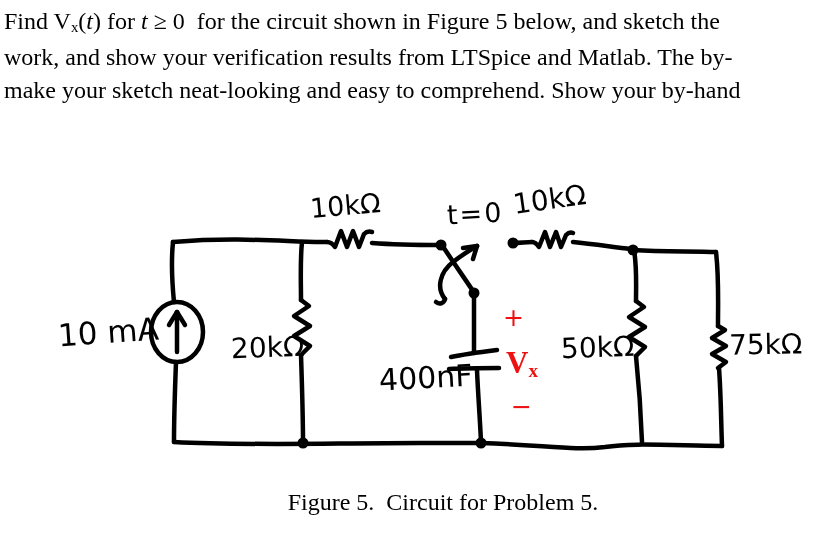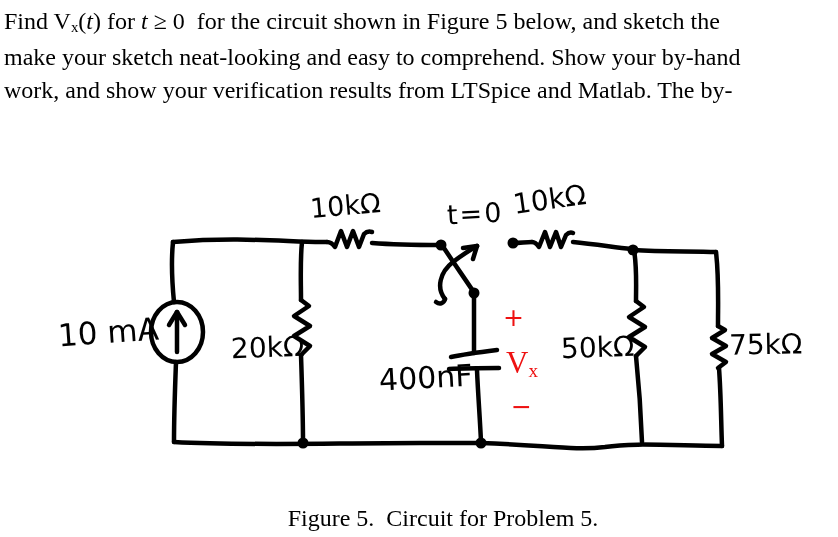--- a/index.html
+++ b/index.html
@@ -17,32 +17,32 @@
   .sub{font-size:0.62em;position:relative;top:0.22em;}
   #circuit-svg{position:absolute;left:0;top:185px;}
   .hw{
     position:absolute;font-family:"DejaVu Sans",sans-serif;color:var(--ink);
     font-weight:500;white-space:pre;line-height:1;
   }
   .red{color:var(--red);}
   .serif{font-family:"Liberation Serif",serif;}
   .caption{
     position:absolute;left:0;right:0;top:489px;text-align:center;
-    padding-left:48px;font-size:24px;color:var(--ink);white-space:pre;margin-top:16px;
+    padding-left:48px;font-size:24px;color:var(--ink);white-space:pre;
   }
   svg *{stroke:var(--ink);stroke-width:4.5;fill:none;stroke-linecap:round;stroke-linejoin:round;}
   svg .dot{fill:var(--ink);stroke:none;}
 </style>
 </head>
 <body style="--ink: #000000; --red: #ee1111;">
 
 <div class="problem">
   <div class="pline"><span>Find V</span><span class="sub">x</span><span>(</span><span class="i">t</span><span>) for </span><span class="i">t</span><span> ≥ 0  for the circuit shown in Figure 5 below, and sketch the</span></div>
+  <div class="pline"><span>work, and show your verification results from LTSpice and Matlab. The by-</span></div>
   <div class="pline"><span>make your sketch neat-looking and easy to comprehend. Show your by-hand</span></div>
-  <div class="pline"><span>work, and show your verification results from LTSpice and Matlab. The by-</span></div>
 </div>
 
 <svg id="circuit-svg" width="838" height="300" viewBox="0 0 838 300">
 
   <g>
 
     <path d="M173,57 C245,51 295,58 327,57"></path>
     <path d="M372,58 C398,60 421,60 441,60"></path>
 
     <path d="M514,58 C520,58 526,57 532,57"></path>
@@ -119,16 +119,16 @@
 <div class="hw" style="left:58px;top:317px;font-size:31px;transform:rotate(-4deg);">10 mA</div>
 <div class="hw" style="left:231px;top:334px;font-size:28px;transform:rotate(-2deg);">20kΩ</div>
 <div class="hw" style="left:310px;top:192px;font-size:27px;transform:rotate(-5deg);">10kΩ</div>
 <div class="hw" style="left:447px;top:200px;font-size:27px;letter-spacing:2px;transform:rotate(-3deg);">t=0</div>
 <div class="hw" style="left:513px;top:186px;font-size:28px;transform:rotate(-8deg);">10kΩ</div>
 <div class="hw" style="left:379px;top:363px;font-size:30px;transform:rotate(-3deg);">400nF</div>
 <div class="hw" style="left:561px;top:334px;font-size:28px;transform:rotate(-2deg);">50kΩ</div>
 <div class="hw" style="left:729px;top:331px;font-size:28px;transform:rotate(-1deg);">75kΩ</div>
 
 <div class="hw red" style="left:503px;top:305px;font-size:25px;">+</div>
-<div class="hw red serif" style="left:506px;top:347px;font-size:31px;font-weight:normal;"><span>V</span><span class="sub">x</span></div>
+<div class="hw red serif" style="left:506px;top:347px;font-size:31px;font-weight:bold;"><span>V</span><span class="sub">x</span></div>
 <div class="hw red" style="left:511px;top:394px;font-size:25px;">−</div>
 
 <div class="caption">Figure 5.  Circuit for Problem 5.</div>
 
 </body></html>

